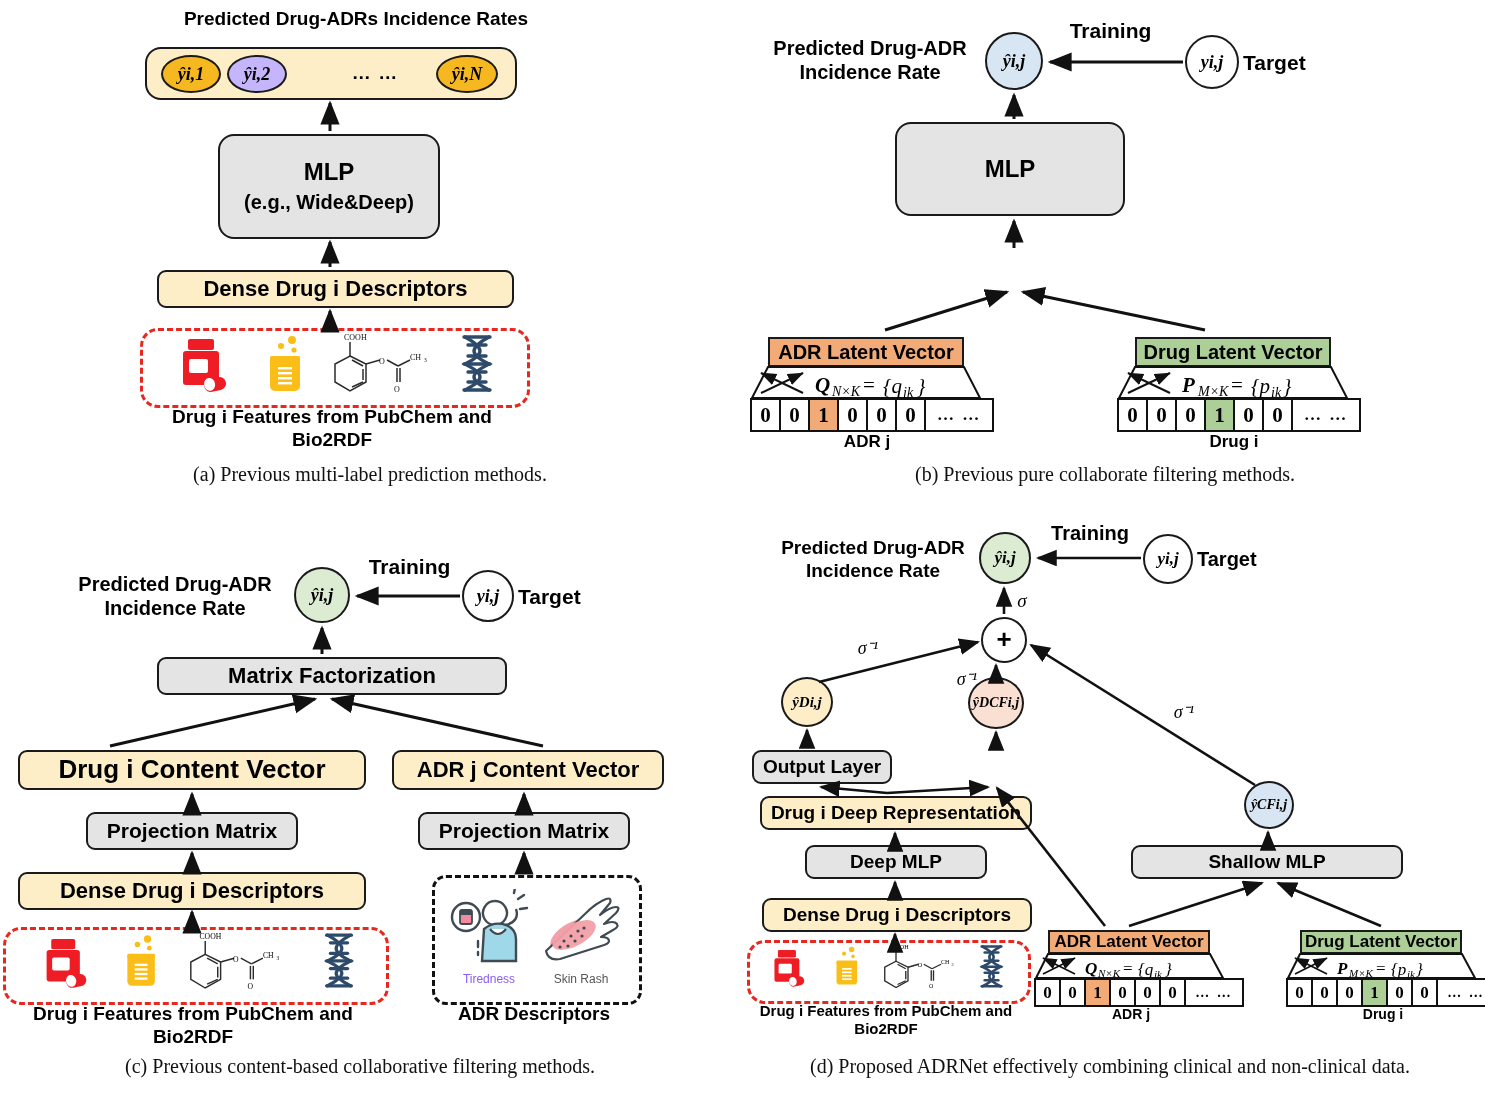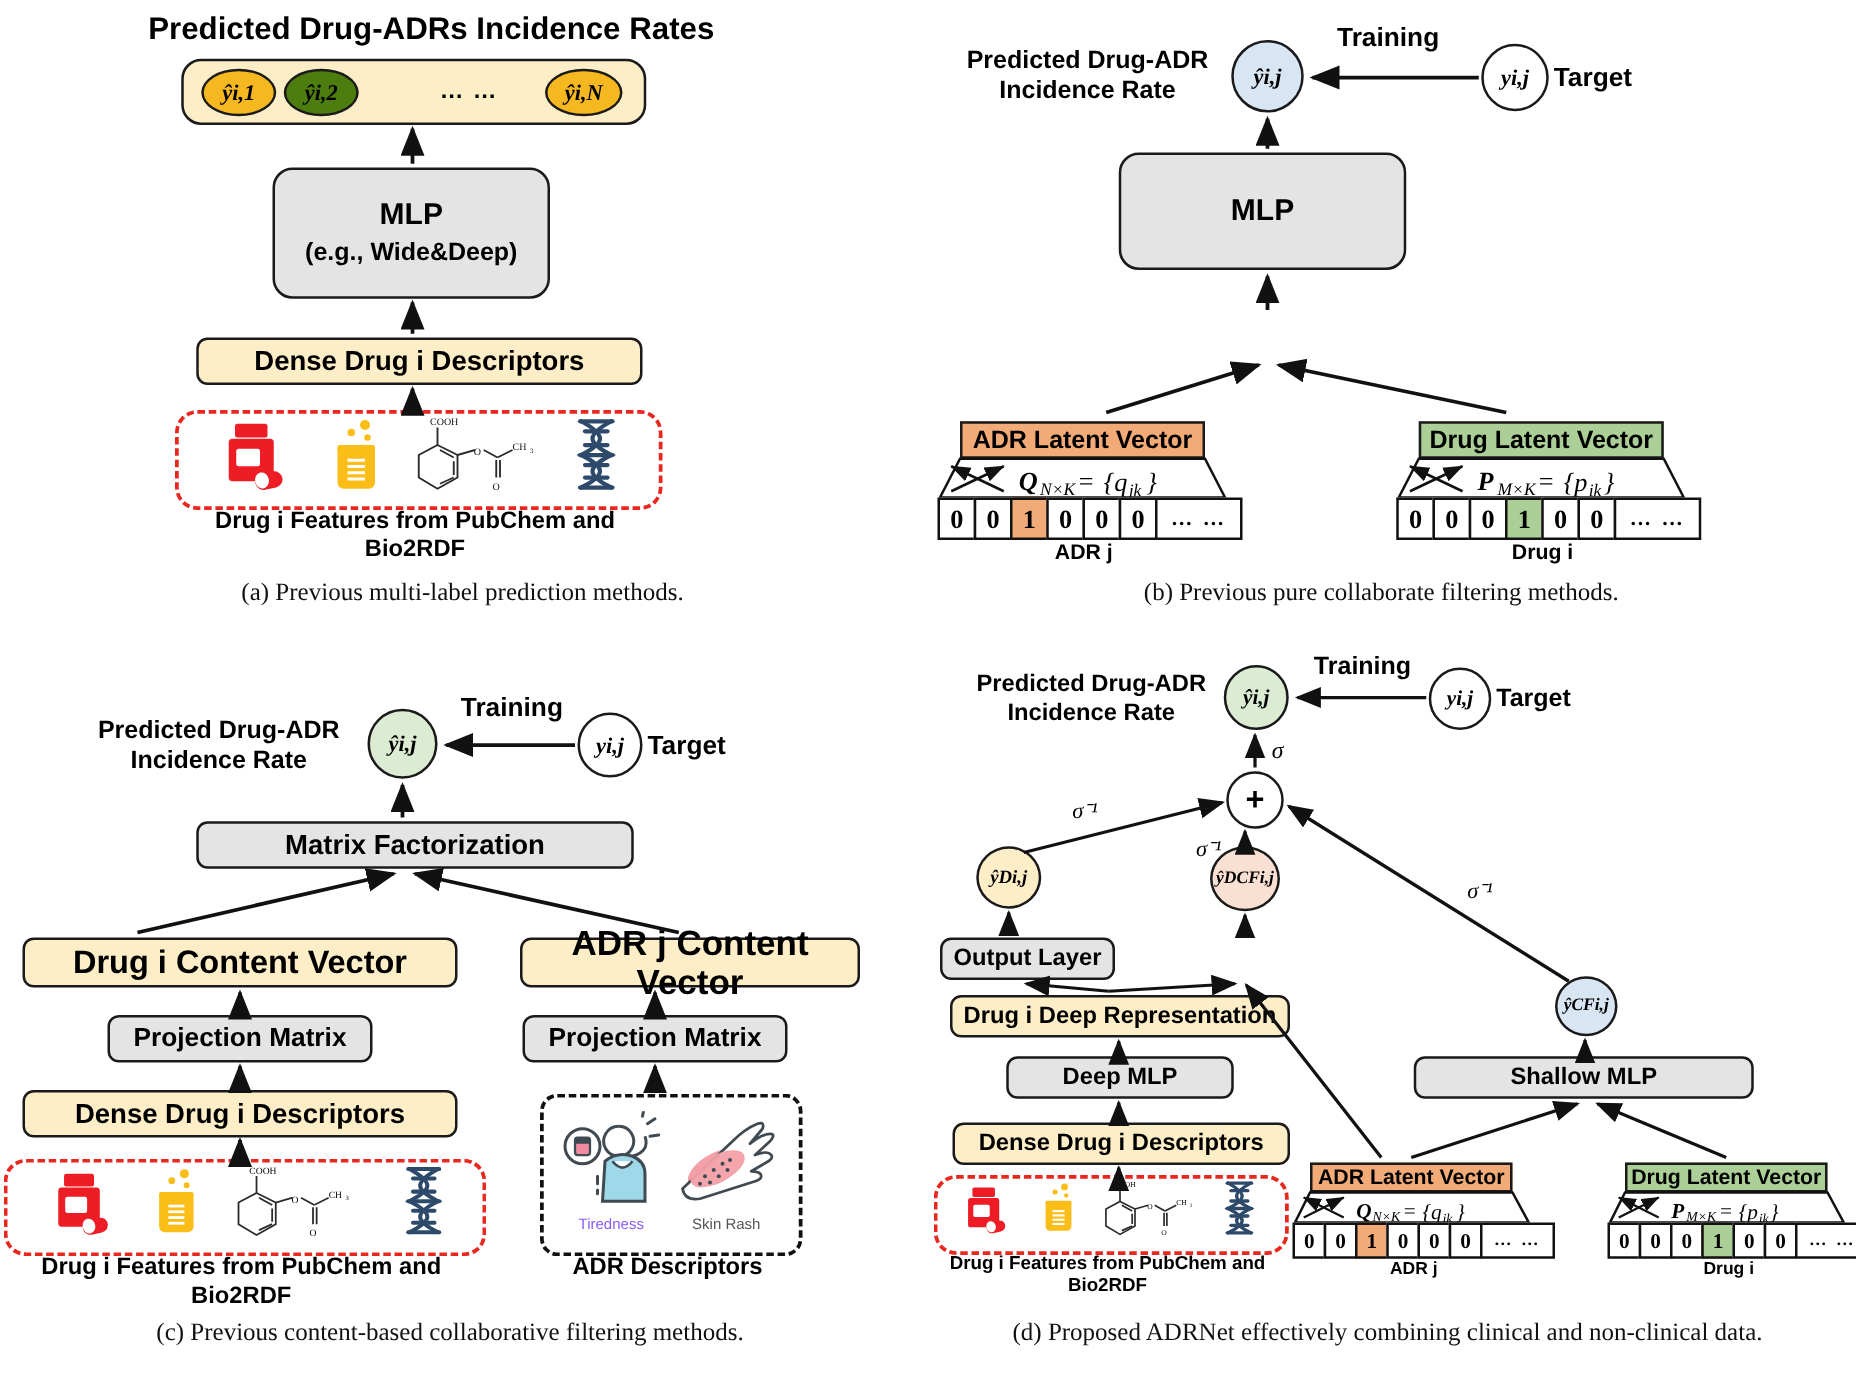--- a/index.html
+++ b/index.html
@@ -43,27 +43,27 @@
       <path d="M0,0 L8,3.2 L0,6.4 z" fill="#111"></path>
     </marker>
     <marker id="ahs" markerWidth="10" markerHeight="10" refX="7.6" refY="3" orient="auto" markerUnits="strokeWidth">
       <path d="M0,0 L8,3 L0,6 z" fill="#111"></path>
     </marker>
   </defs>
 </svg>
 
 <div class="panel" style="left:0;top:0;width:735px;height:500px;">
 
-  <div class="lbl" style="left:55px;top:8px;width:580px;font-size:25px;">Predicted Drug-ADRs Incidence Rates</div>
+  <div class="lbl" style="left:66px;top:8px;width:580px;font-size:19px;">Predicted Drug-ADRs Incidence Rates</div>
 
   <div class="node rnd-lg cream" style="left:145px;top:47px;width:372px;height:53px;"></div>
   <div class="node ellipse" style="left:161px;top:55px;width:60px;height:38px;background:#f5b820;font-size:18px;">
     <span class="mathi">ŷi,1</span>
   </div>
-  <div class="node ellipse" style="left:227px;top:55px;width:60px;height:38px;background:#4d7c0f;font-size:18px;">
+  <div class="node ellipse" style="left:227px;top:55px;width:60px;height:38px;background:#c4b5fd;font-size:18px;">
     <span class="mathi">ŷi,2</span>
   </div>
   <div class="lbl" style="left:330px;top:62px;width:90px;font-size:19px;letter-spacing:1px;">… …</div>
   <div class="node ellipse" style="left:436px;top:55px;width:62px;height:38px;background:#f5b820;font-size:18px;">
     <span class="mathi">ŷi,N</span>
   </div>
 
   <div class="node rnd-lg grey" style="left:218px;top:134px;width:222px;height:105px;flex-direction:column;font-size:24px;">
     <span>MLP</span>
     <span style="font-size:20px;margin-top:5px;">(e.g., Wide&amp;Deep)</span>
@@ -251,21 +251,21 @@
   </div>
   <div class="lbl" style="left:518px;top:72px;width:80px;font-size:21px;text-align:left;">Target</div>
 
   <div class="node rnd grey" style="left:157px;top:145px;width:350px;height:38px;font-size:22px;">
     <span>Matrix Factorization</span>
   </div>
 
   <div class="node rnd cream" style="left:18px;top:238px;width:348px;height:40px;font-size:26px;">
     <span>Drug i Content Vector</span>
   </div>
-  <div class="node rnd cream" style="left:392px;top:238px;width:272px;height:40px;font-size:28px;margin-left:24px;">
+  <div class="node rnd cream" style="left:392px;top:238px;width:272px;height:40px;font-size:22px;">
     <span>ADR j Content Vector</span>
   </div>
 
   <div class="node rnd grey" style="left:86px;top:300px;width:212px;height:38px;font-size:21px;">
     <span>Projection Matrix</span>
   </div>
   <div class="node rnd grey" style="left:418px;top:300px;width:212px;height:38px;font-size:21px;">
     <span>Projection Matrix</span>
   </div>
 

